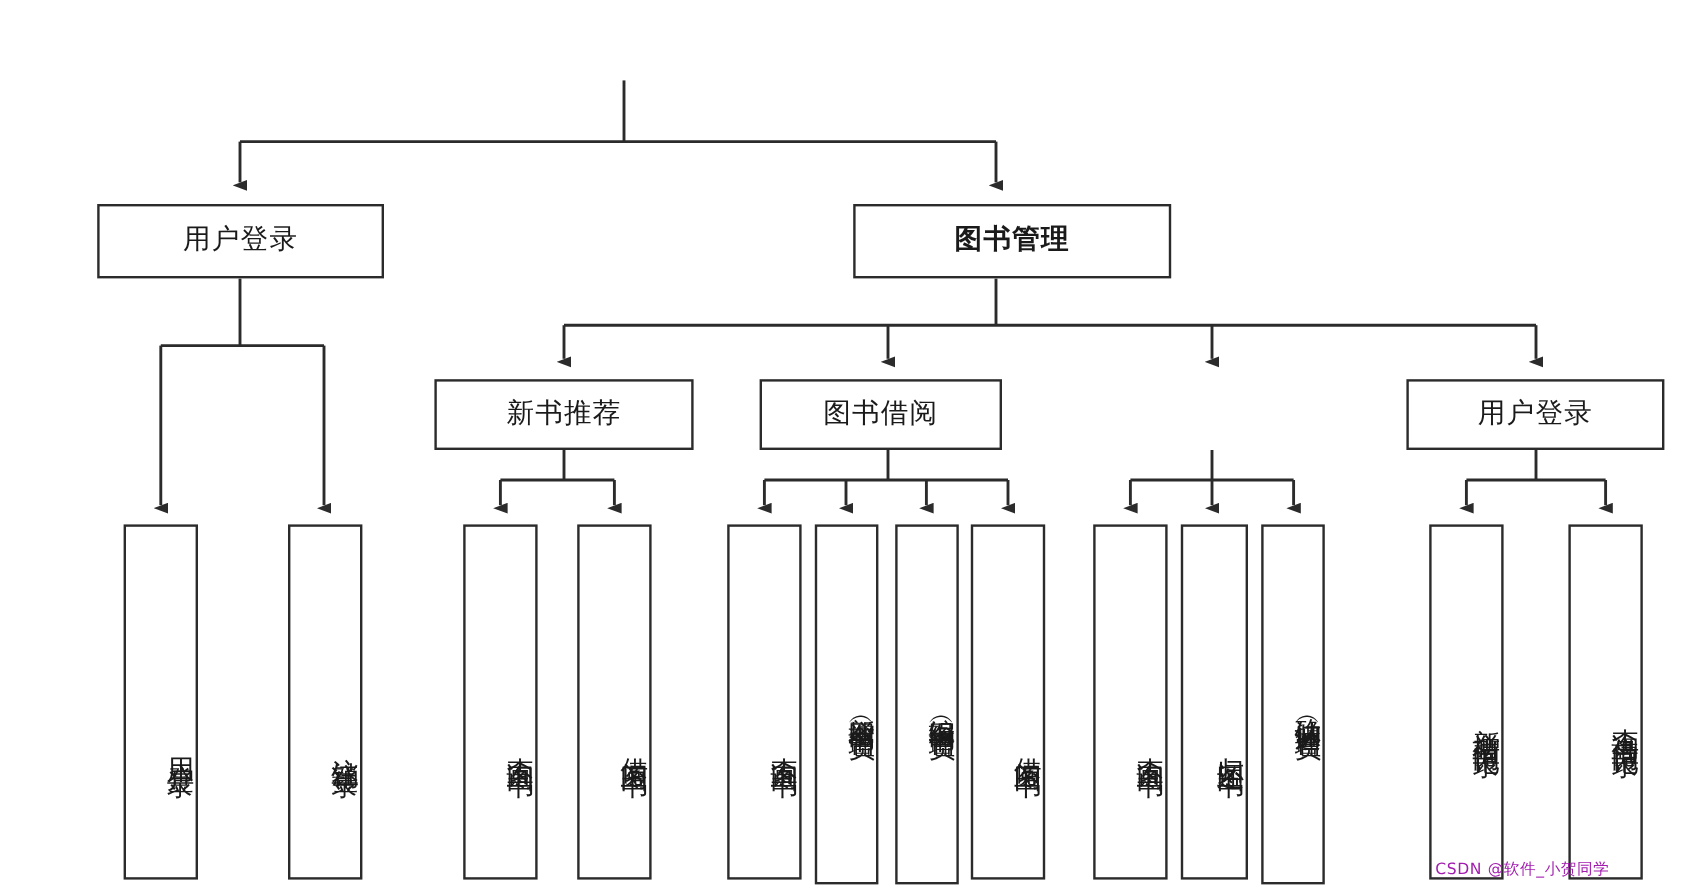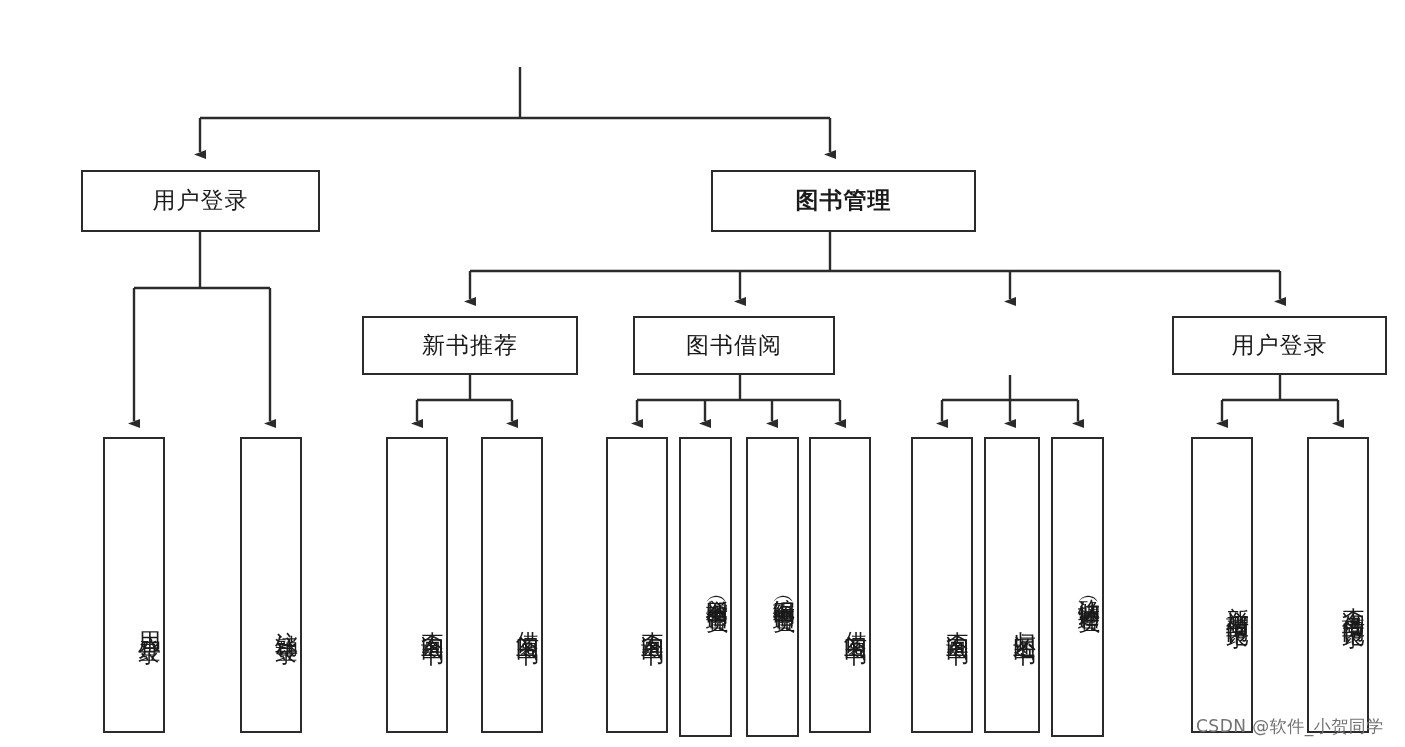--- a/index.html
+++ b/index.html
@@ -48,22 +48,22 @@
     line-height: 1.15;
     padding-top: 10px;
     align-items: flex-start;
     justify-content: center;
   }
   .node.vert span {
     display: block;
   }
   .watermark {
     position: absolute;
-    color: #737373;
-    font-size: 17px;
+    color: #a21caf;
+    font-size: 13px;
     letter-spacing: 0.5px;
     white-space: nowrap;
     user-select: none;
   }
 </style>
 </head>
 <body>
 
 <div id="canvas">
 

